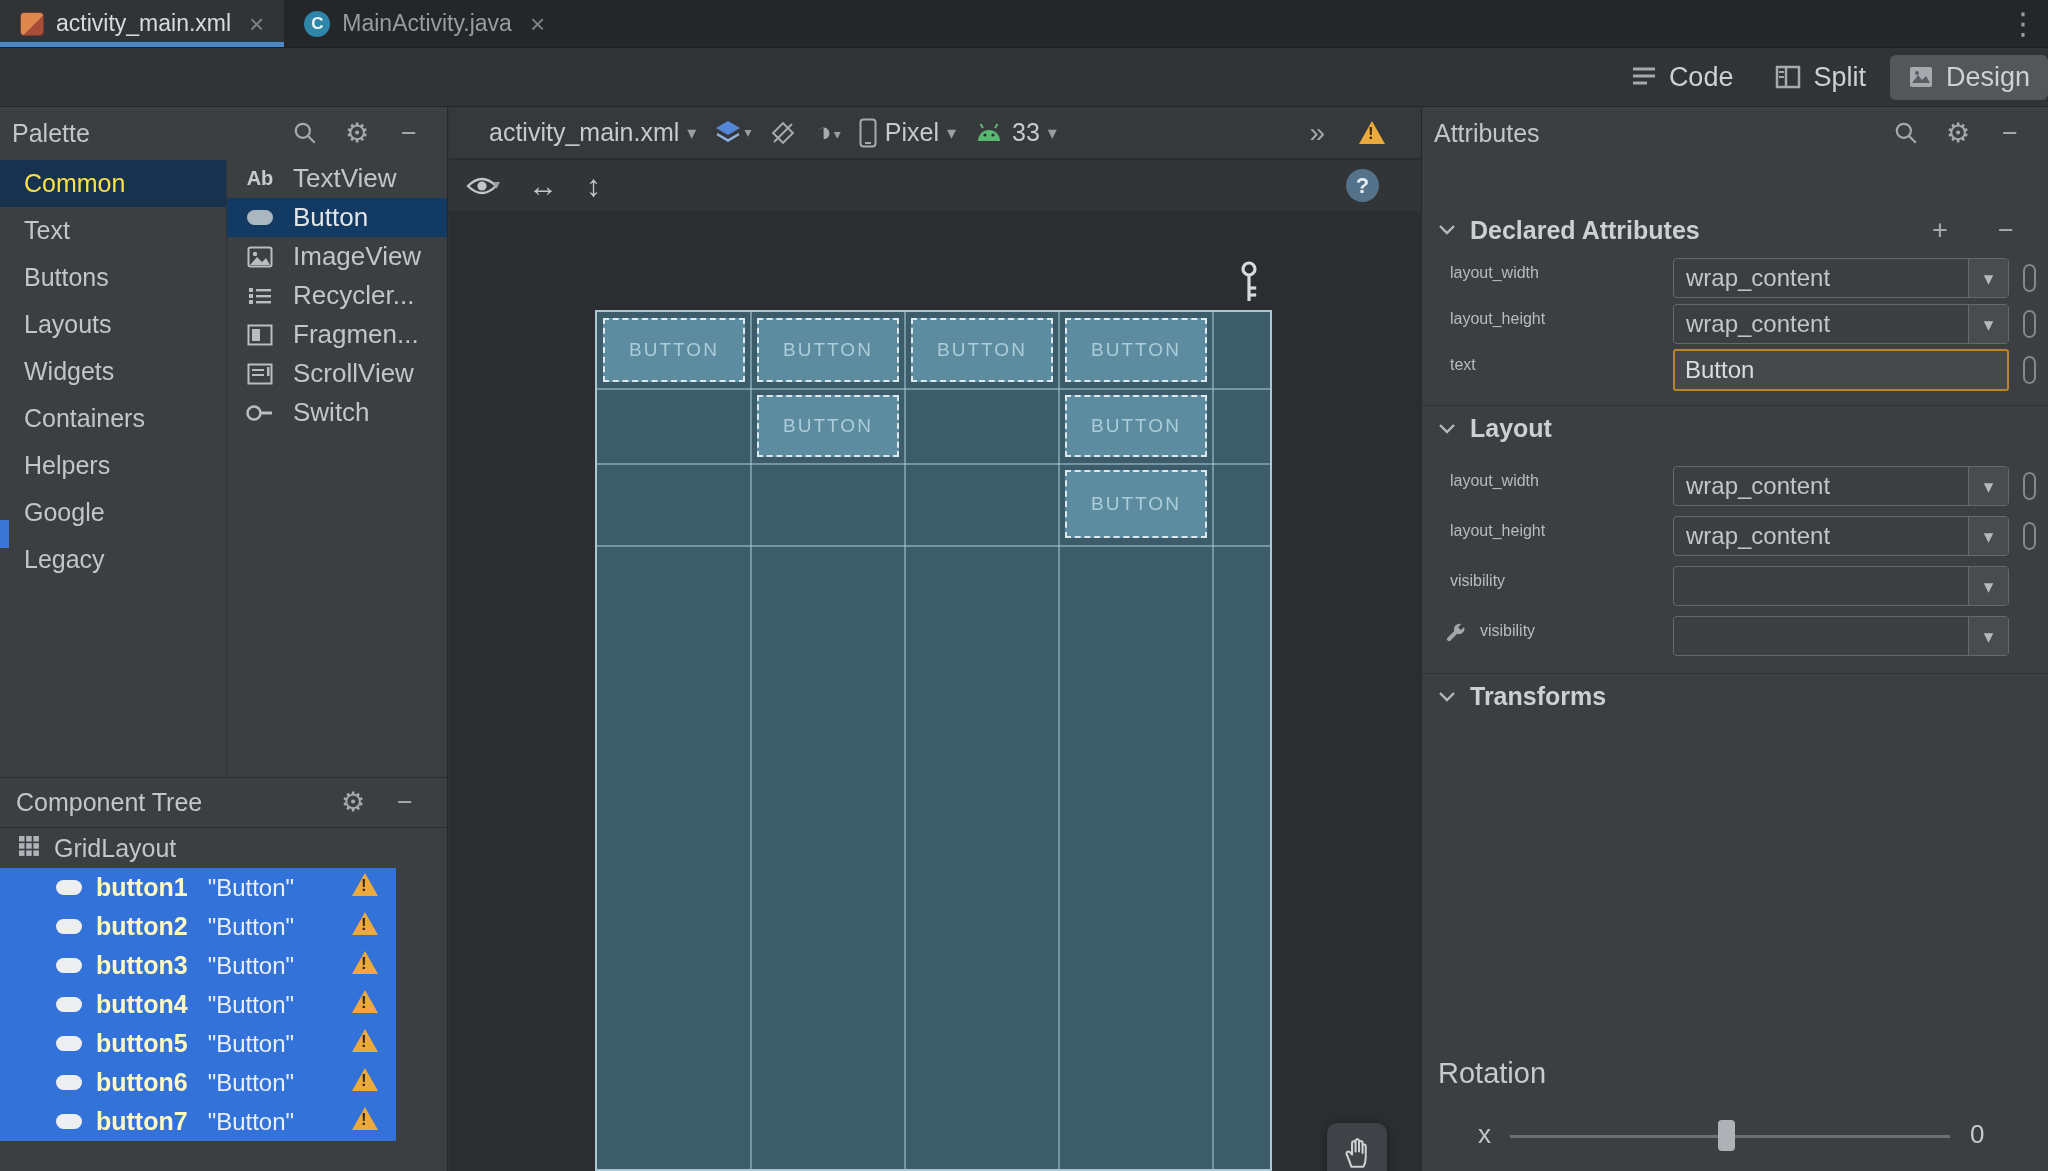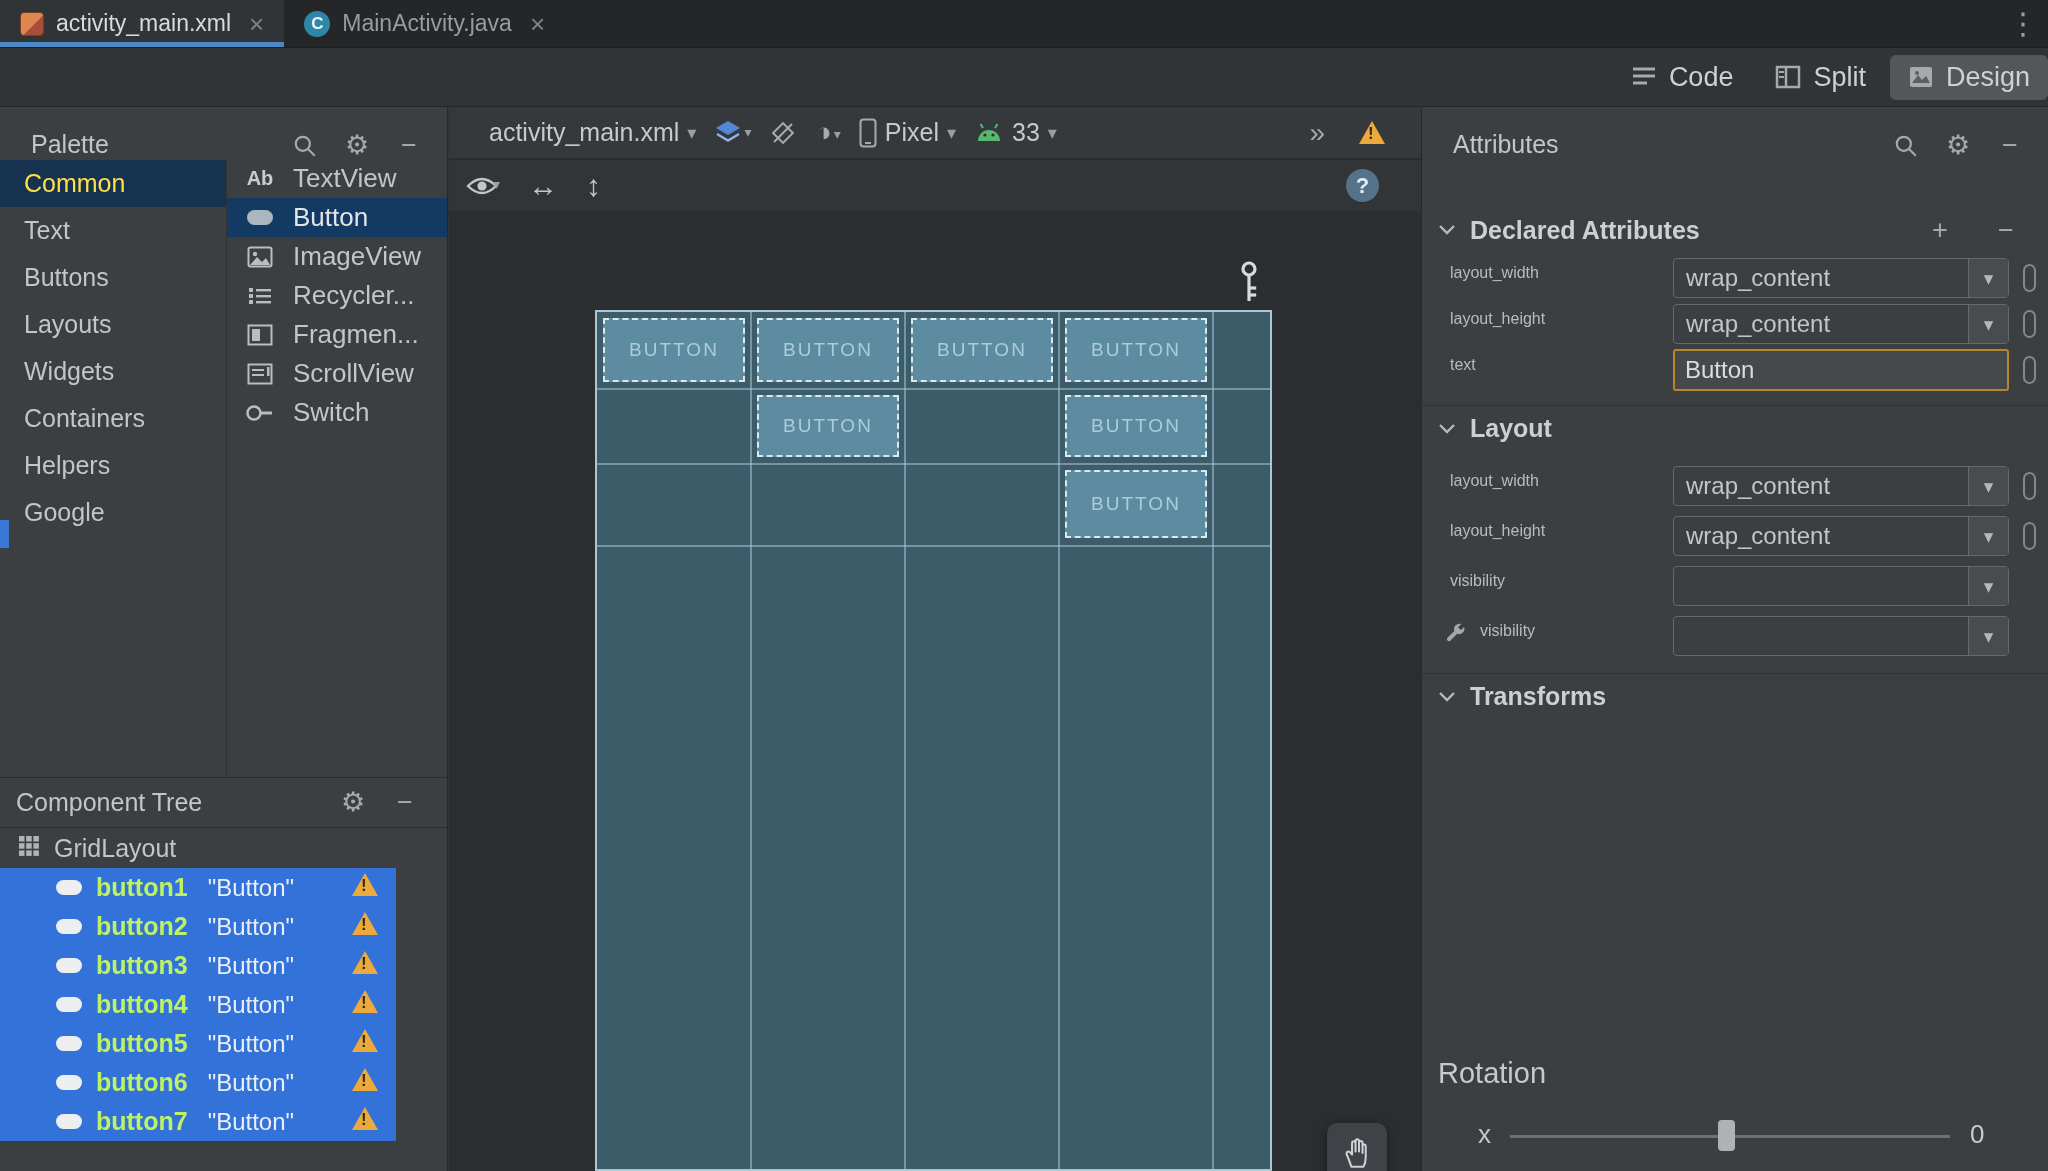--- a/index.html
+++ b/index.html
@@ -28,22 +28,22 @@
   .topbar { position:absolute; left:0; top:48px; width:2048px; height:59px;
     background:#313335; border-bottom:1px solid #232527;
     display:flex; align-items:center; justify-content:flex-end; gap:6px; }
   .vm { display:flex; align-items:center; gap:12px; font-size:27px; color:#ced1d3; padding:7px 18px; border-radius:6px; }
   .vm.selected { background:#53575a; }
   .vm svg, .vm .vm-ic { color:#a6aaae; }
 
   
   .lpanel { position:absolute; left:0; top:107px; width:448px; height:1064px;
     background:#3c3f41; border-right:1px solid #26282a; }
-  .phead { height:52px; display:flex; align-items:flex-end; padding:0 12px;
-    font-size:25px; color:#c3c5c7;margin-left:19px; }
+  .phead { height:52px; display:flex; align-items:center; padding:0 12px;
+    font-size:25px; color:#c3c5c7; }
   .phead .sp { flex:1; }
   .hic { width:52px; display:flex; justify-content:center; align-items:center;
     color:#a6aaae; font-size:27px; line-height:1; }
 
   .pal-divider { position:absolute; left:226px; top:52px; width:1px; height:618px; background:#313437; }
   .cats { position:absolute; left:0; top:53px; width:226px; }
   .cat { height:47px; display:flex; align-items:center; padding-left:24px; font-size:25px; color:#c3c5c7; }
   .cat.sel { background:#16324f; color:#fde047; }
   .pitems { position:absolute; left:227px; top:52px; right:0; }
   .pitem { height:39px; display:flex; align-items:center; gap:14px; padding-left:14px; font-size:26px; color:#c3c5c7; }
@@ -53,21 +53,21 @@
   .btn-glyph { width:26px; height:15px; background:#aab7c1; border-radius:8px; display:inline-block; }
 
   .ctree-head { position:absolute; left:0; top:670px; right:0; height:51px;
     display:flex; align-items:center; padding:0 16px; font-size:25px; color:#c3c5c7;
     border-top:1px solid #2b2d2f; border-bottom:1px solid #2b2d2f; }
   .ctree { position:absolute; left:0; top:722px; right:0; bottom:0; }
   .trow { height:39px; display:flex; align-items:center; font-size:25px; color:#c3c5c7; }
   .trow.root { padding-left:18px; gap:14px; }
   .trow.sel { background:#3272d9; width:396px; color:#ffffff; padding-left:56px; gap:14px; }
   .tbtn-ic { width:26px; height:15px; background:#eceef0; border-radius:8px; flex:0 0 auto; }
-  .tid { font-weight:bold; color:#bef264; }
+  .tid { font-weight:bold; color:#fef9c3; }
   .ttext { color:#eaeef6; font-size:24px; margin-left:6px; }
   .warnbox { margin-left:auto; margin-right:18px; }
   .warn { position:relative; width:0; height:0;
     border-left:13px solid transparent; border-right:13px solid transparent;
     border-bottom:23px solid #edaa3c; display:inline-block; }
   .warn::after { content:"!"; position:absolute; left:-4px; top:3px;
     font-size:17px; font-weight:bold; color:#3b2c0e; }
 
   .stripe { position:absolute; left:0; top:520px; width:9px; height:28px; background:#3b78d6; }
 
@@ -218,20 +218,21 @@
 
   <div class="cats">
     <div class="cat sel">Common</div>
     <div class="cat">Text</div>
     <div class="cat">Buttons</div>
     <div class="cat">Layouts</div>
     <div class="cat">Widgets</div>
     <div class="cat">Containers</div>
     <div class="cat">Helpers</div>
     <div class="cat">Google</div>
+    <div class="cat">Legacy</div>
   </div>
 
   <div class="pitems">
     <div class="pitem">
       <span class="pic ab-badge">Ab</span>
       <span>TextView</span>
     </div>
     <div class="pitem sel">
       <span class="pic">
           <span class="btn-glyph"></span>

